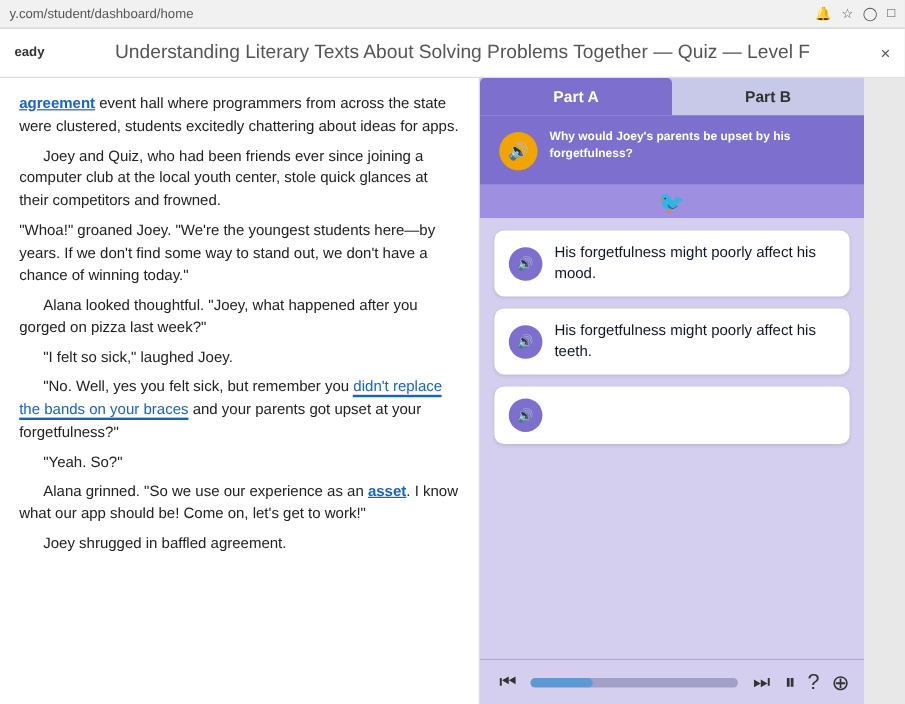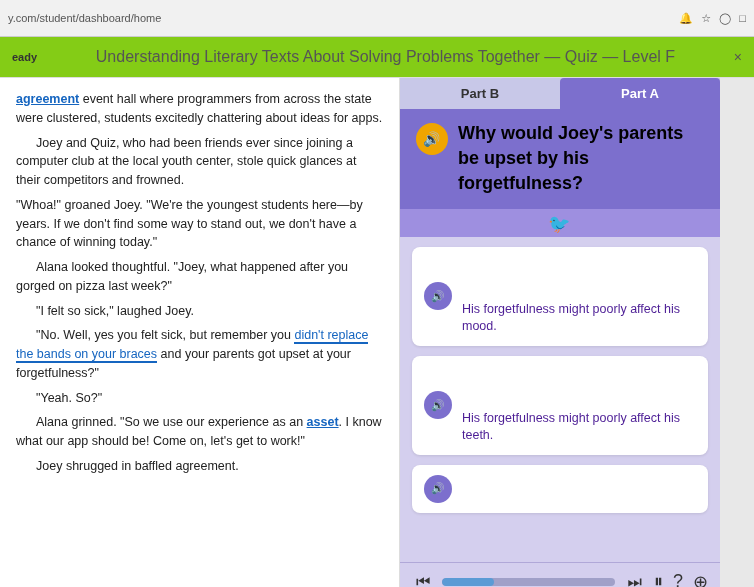--- a/index.html
+++ b/index.html
@@ -8,21 +8,21 @@
       font-size: 13px;
       background: #e8e8e8;
       width: 754px;
       height: 587px;
       overflow: hidden;
     }
 
     .browser-bar {
       background: #f1f1f1;
       border-bottom: 1px solid #ccc;
-      padding: 18px 8px;
+      padding: 5px 8px;
       display: flex;
       align-items: center;
       justify-content: space-between;
       height: 24px;
     }
 
     .browser-url {
       font-size: 11px;
       color: #555;
     }
@@ -34,21 +34,21 @@
       color: #555;
     }
 
     .main-container {
       display: flex;
       flex-direction: column;
       height: calc(587px - 24px);
     }
 
     .top-bar {
-      background: #84cc16;
+      background: #ffffff;
       border-bottom: 1px solid #ddd;
       padding: 20px 12px;
       display: flex;
       align-items: center;
       justify-content: space-between;
       height: 28px;
     }
 
     .top-bar-left {
       font-size: 11px;
@@ -158,22 +158,22 @@
       cursor: pointer;
       margin-top: 2px;
     }
 
     .speaker-icon-large {
       color: white;
       font-size: 14px;
     }
 
     .question-text {
-      color: #000000;
-      font-size: 18px;
+      color: #ffffff;
+      font-size: 10px;
       font-weight: bold;
       line-height: 1.4;
     }
 
     .bird-decoration {
       display: flex;
       justify-content: center;
       padding: 4px 0 2px;
       background: #9e8fe0;
       font-size: 18px;
@@ -212,23 +212,22 @@
       cursor: pointer;
     }
 
     .speaker-icon-small {
       color: white;
       font-size: 11px;
     }
 
     .answer-text {
       font-size: 12.5px;
-      color: #4c1d95;
+      color: #0f172a;
       line-height: 1.4;
-      margin-top: 44px;
     }
 
     
     .bottom-bar {
       background: #d4cfee;
       border-top: 1px solid #b0a8d8;
       height: 38px;
       display: flex;
       align-items: center;
       padding: 0 12px;
@@ -319,22 +318,22 @@
         Alana grinned. "So we use our experience as an <span class="highlight-blue">asset</span>. I know what our app should be! Come on, let's get to work!"
       </p>
       <p class="indent">
         Joey shrugged in baffled agreement.
       </p>
     </div>
 
     <div class="right-panel">
 
       <div class="tab-bar">
+        <div class="tab active">Part A</div>
         <div class="tab">Part B</div>
-        <div class="tab active">Part A</div>
       </div>
 
       <div class="question-area">
         <div class="speaker-btn-large">
           <span class="speaker-icon-large">🔊</span>
         </div>
         <div class="question-text">Why would Joey's parents be upset by his forgetfulness?</div>
       </div>
 
       <div class="bird-decoration">

